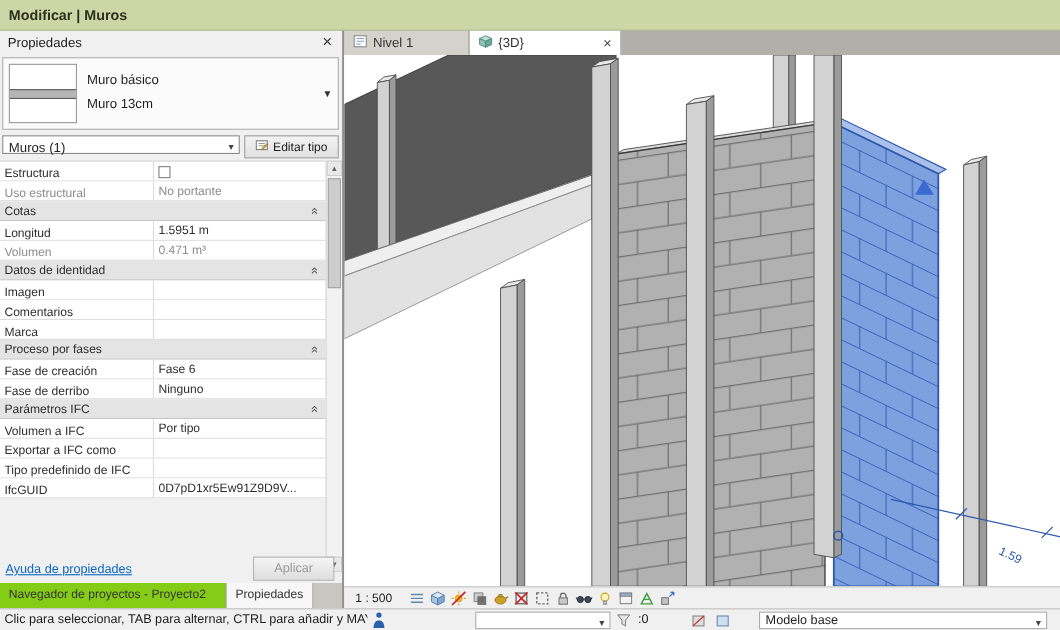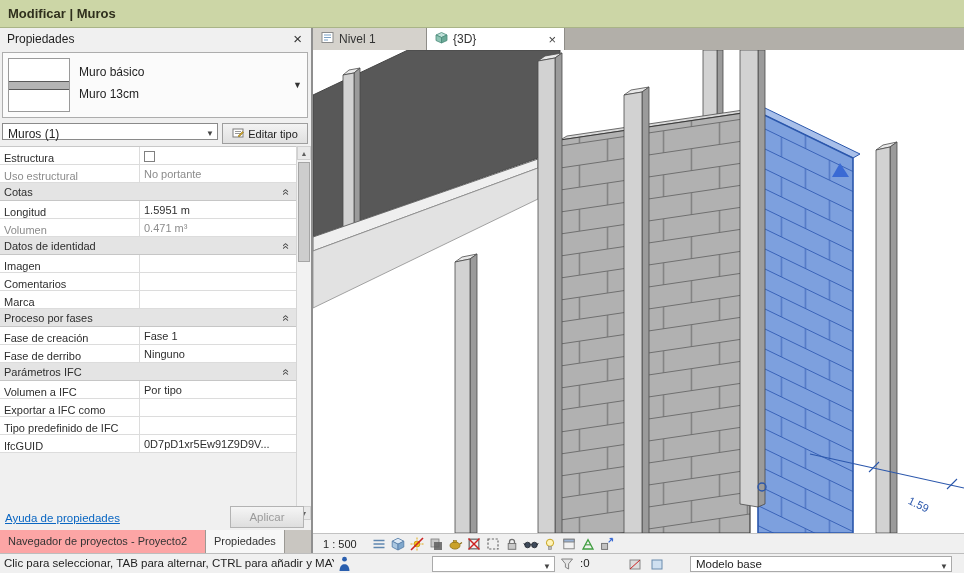--- a/index.html
+++ b/index.html
@@ -38,21 +38,21 @@
   .pcheck { width:11px; height:11px; border:1px solid #808080; background:#fff; display:inline-block; margin-top:1px; }
 
   .pscroll { position:absolute; left:296px; top:118px; width:15px; height:374px; background:#f2f2f2; border-left:1px solid #d5d5d5; }
   .sarrow { position:absolute; left:0; width:14px; height:14px; font-size:7px; color:#5f5f5f; text-align:center; line-height:14px; background:#e9e9e9; border:1px solid #cfcfcf; }
   .sarrow.up { top:0; } .sarrow.down { bottom:0; }
   .sthumb { position:absolute; left:1px; top:16px; width:12px; height:100px; background:#cdcdcd; border:1px solid #a5a5a5; }
 
   .help-link { position:absolute; left:5px; top:484px; font-size:11.5px; color:#0a66c2; text-decoration:underline; }
   .apply-btn { position:absolute; right:7px; top:478px; width:74px; height:22px; background:linear-gradient(#f5f5f5,#dedede); border:1px solid #b3b3b3; color:#9b9b9b; font-size:11.5px; text-align:center; line-height:20px; }
   .panel-tabs { position:absolute; left:0; top:502px; width:311px; height:23px; background:#c9c6c1; display:flex; }
-  .ptab { height:23px; line-height:22px; padding:0 8px; font-size:11px; background:#fca5a5; border-right:1px solid #9b9994; color:#333; white-space:nowrap; overflow:hidden; }
+  .ptab { height:23px; line-height:22px; padding:0 8px; font-size:11px; background:#84cc16; border-right:1px solid #9b9994; color:#333; white-space:nowrap; overflow:hidden; }
   .ptab.first { width:206px; }
   .ptab.active { background:#f7f7f7; }
 
   
   .view-tabs { position:absolute; left:313px; top:28px; width:651px; height:22px; background:#b2afa9; display:flex; }
   .vtab { display:flex; align-items:center; gap:5px; padding:0 8px; height:22px; background:#d5d2cc; border-right:1px solid #8f8d88; font-size:12px; color:#333; width:114px; }
   .vtab.active { background:#fff; width:138px; }
   .vt-close { margin-left:auto; font-size:13px; color:#444; }
 
   .viewport { position:absolute; left:313px; top:50px; width:651px; height:483px; background:#fff; overflow:hidden; }
@@ -146,21 +146,21 @@
         <div class="prow">
           <div class="plabel">Marca</div>
           <div class="pvalue"></div>
         </div>
         <div class="psection">
           <span>Proceso por fases</span>
           <span class="chev">«</span>
         </div>
         <div class="prow">
           <div class="plabel">Fase de creación</div>
-          <div class="pvalue">Fase 1</div>
+          <div class="pvalue">Fase 6</div>
         </div>
         <div class="prow">
           <div class="plabel">Fase de derribo</div>
           <div class="pvalue">Ninguno</div>
         </div>
         <div class="psection">
           <span>Parámetros IFC</span>
           <span class="chev">«</span>
         </div>
         <div class="prow">

